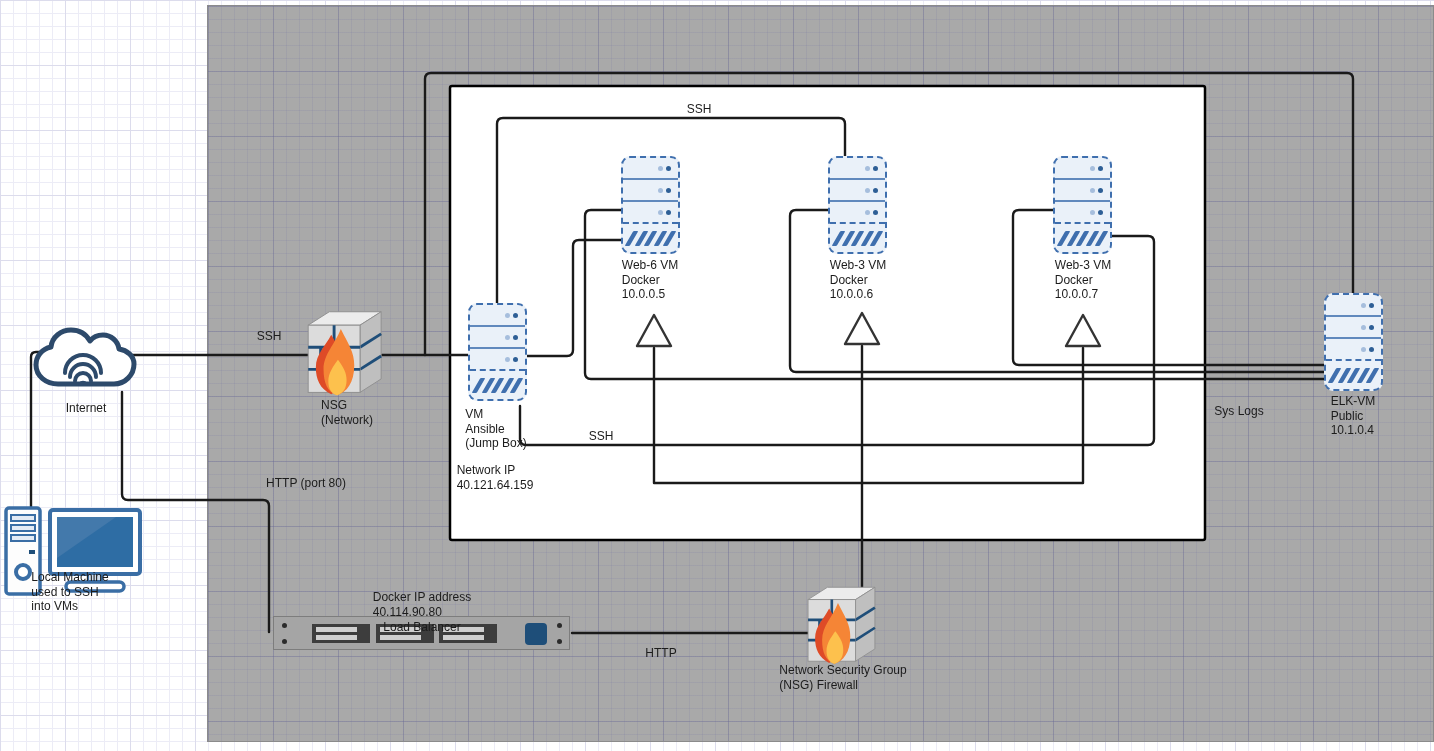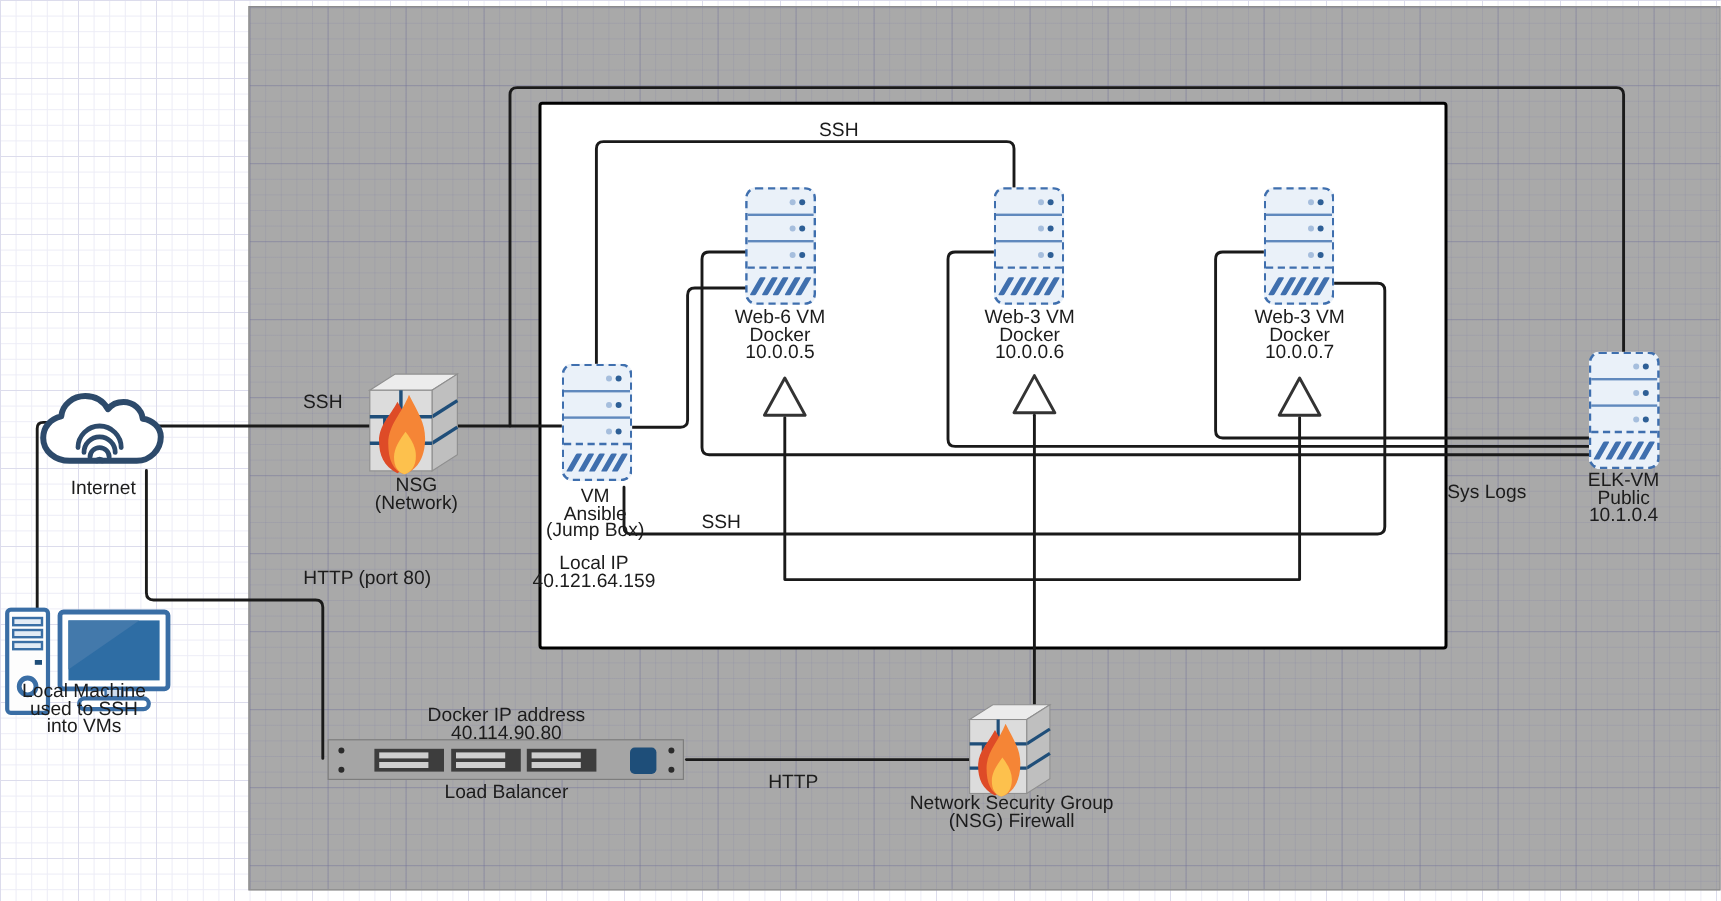--- a/index.html
+++ b/index.html
@@ -34,22 +34,22 @@
   .srv-docker{height:28px;display:flex;gap:4.5px;justify-content:center;align-items:center;}
   .srv-docker i{width:5px;height:15px;background:#3f6fae;transform:skewX(-30deg);border-radius:1px;}
   
   .lb{position:absolute;left:273px;top:616px;width:297px;height:34px;z-index:4;
     background:#a5a5a5;border:1.5px solid #7d7d7d;box-sizing:border-box;}
   .lb .screw{position:absolute;width:5px;height:5px;border-radius:50%;background:#2b2b2b;}
   .lb-slot{position:absolute;top:7px;width:58px;height:19px;background:#3d3d3d;}
   .lb-bar{position:absolute;left:4px;width:41px;height:5px;background:#cfcfcf;}
   .lb-sq{position:absolute;top:6px;left:251px;width:22px;height:22px;border-radius:4px;background:#1e4e79;}
   
-  .lbl{position:absolute;z-index:5;transform:translateX(-50%);text-align:center;
-    font-size:16px;line-height:14.5px;color:#1c1c1c;white-space:pre-line;}
+  .lbl{position:absolute;z-index:5;transform:translateX(-50%);
+    font-size:12px;line-height:14.5px;color:#1c1c1c;white-space:pre-line;}
 </style>
 </head>
 <body>
 
 <div id="stage">
   <div class="gray-region"></div>
 
   <svg id="wires" width="1434" height="751" viewBox="0 0 1434 751">
     <defs>
       <symbol id="sym-firewall" viewBox="0 0 88 100">
@@ -258,37 +258,37 @@
 
   <div class="lbl" style="left:86px;top:401px">Internet</div>
   <div class="lbl" style="left:70px;top:570px">Local Machine
 used to SSH
 into VMs</div>
   <div class="lbl" style="left:347px;top:398px">NSG
 (Network)</div>
   <div class="lbl" style="left:496px;top:407px">VM
 Ansible
 (Jump Box)</div>
-  <div class="lbl" style="left:495px;top:463px">Local IP
+  <div class="lbl" style="left:495px;top:463px">Network IP
 40.121.64.159</div>
   <div class="lbl" style="left:650px;top:258px">Web-6 VM
 Docker
 10.0.0.5</div>
   <div class="lbl" style="left:858px;top:258px">Web-3 VM
 Docker
 10.0.0.6</div>
   <div class="lbl" style="left:1083px;top:258px">Web-3 VM
 Docker
 10.0.0.7</div>
   <div class="lbl" style="left:1353px;top:394px">ELK-VM
 Public
 10.1.0.4</div>
   <div class="lbl" style="left:422px;top:590px">Docker IP address
 40.114.90.80</div>
-  <div class="lbl" style="left:422px;top:654px">Load Balancer</div>
+  <div class="lbl" style="left:422px;top:620px">Load Balancer</div>
   <div class="lbl" style="left:843px;top:663px">Network Security Group
 (NSG) Firewall</div>
 
   <div class="lbl" style="left:269px;top:329px">SSH</div>
   <div class="lbl" style="left:699px;top:102px">SSH</div>
   <div class="lbl" style="left:601px;top:429px">SSH</div>
   <div class="lbl" style="left:306px;top:476px">HTTP (port 80)</div>
   <div class="lbl" style="left:661px;top:646px">HTTP</div>
   <div class="lbl" style="left:1239px;top:404px">Sys Logs</div>
 </div>

